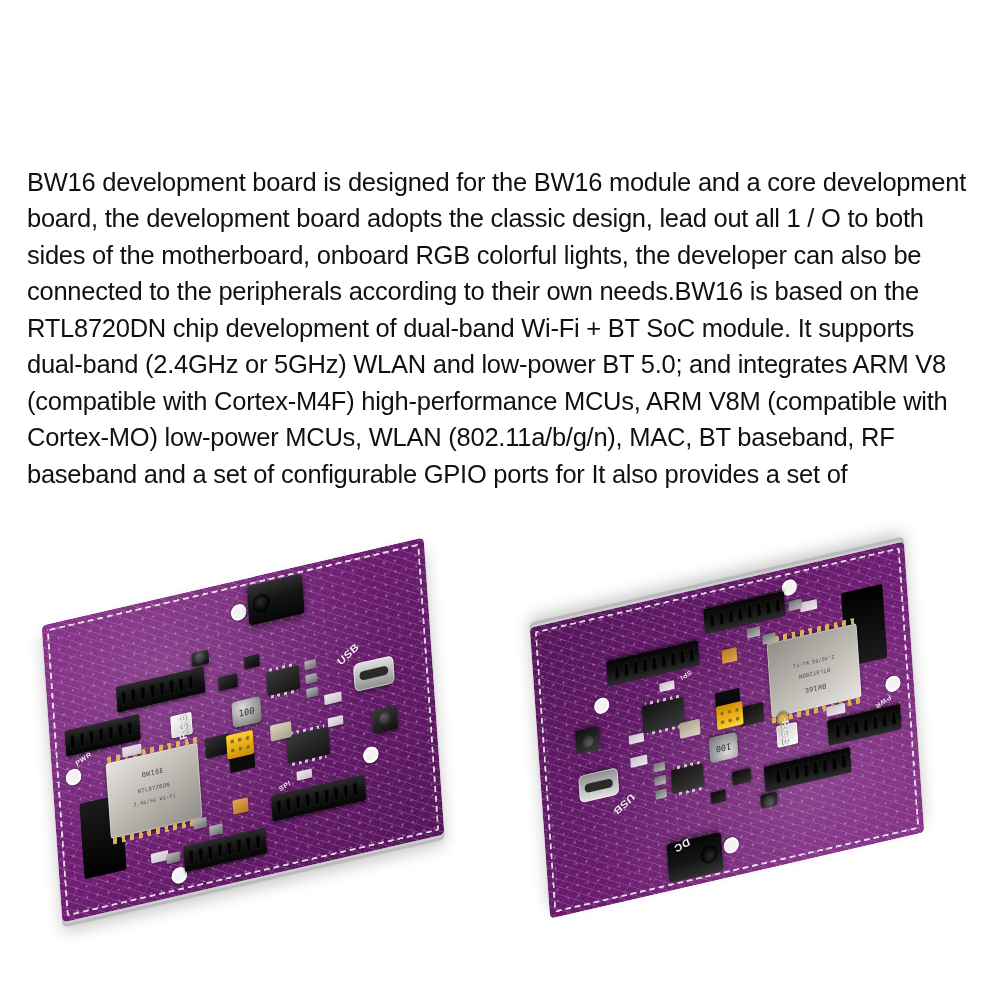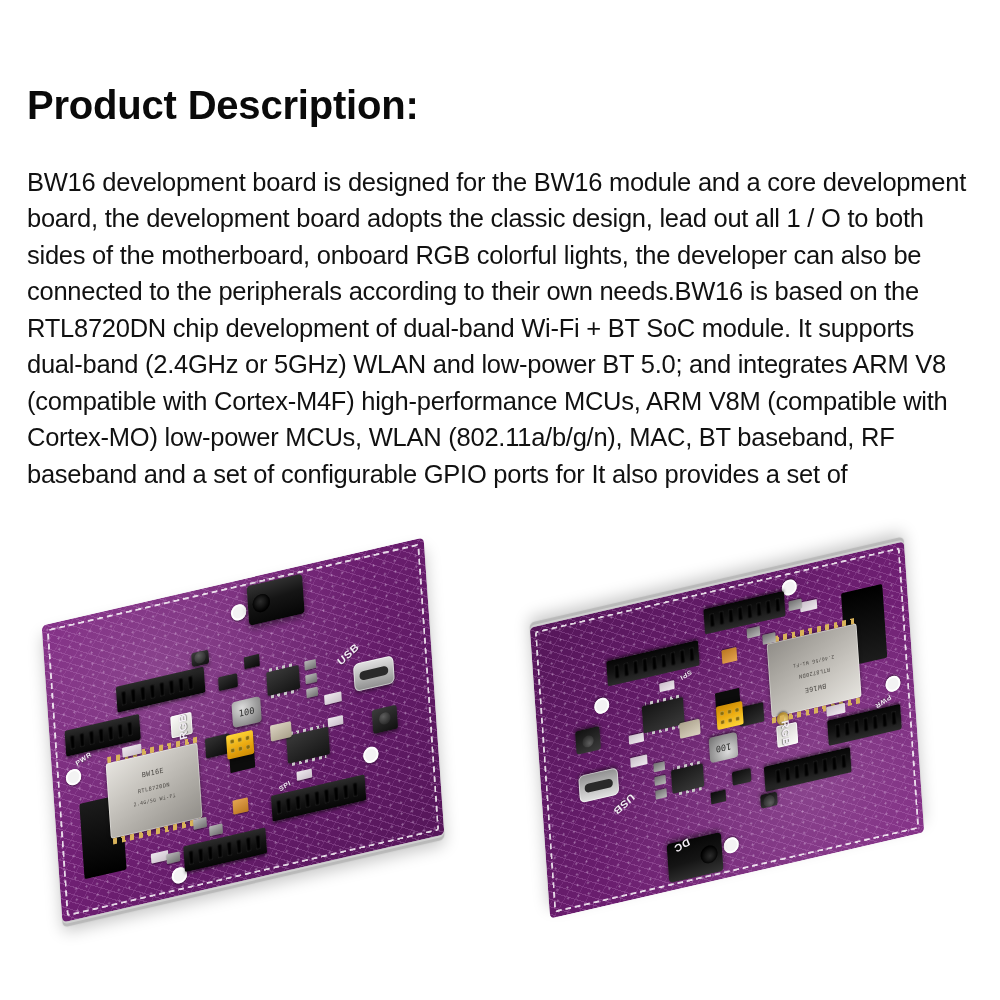--- a/index.html
+++ b/index.html
@@ -311,21 +311,20 @@
     letter-spacing: 0.5px;
     white-space: nowrap;
     text-shadow: 0 1px 1px rgba(0,0,0,0.45);
   }
 </style>
 </head>
 <body>
 
 <div class="page">
 
-  <h1 id="page-title">Product Description:</h1>
 
   <p id="description">BW16 development board is designed for the BW16 module and a core development board, the development board adopts the classic design, lead out all 1 / O to both sides of the motherboard, onboard RGB colorful lights, the developer can also be connected to the peripherals according to their own needs.BW16 is based on the RTL8720DN chip development of dual-band Wi-Fi + BT SoC module. It supports dual-band (2.4GHz or 5GHz) WLAN and low-power BT 5.0; and integrates ARM V8 (compatible with Cortex-M4F) high-performance MCUs, ARM V8M (compatible with Cortex-MO) low-power MCUs, WLAN (802.11a/b/g/n), MAC, BT baseband, RF baseband and a set of configurable GPIO ports for It also provides a set of configurable GPIO ports for the control of different peripheral devices.</p>
 
   <div class="photo-area">
 
     <div class="board-stage left">
       <div class="pcb-wrap">
         <div class="pcb">
           <div class="traces"></div>
           <div class="vias"></div>

